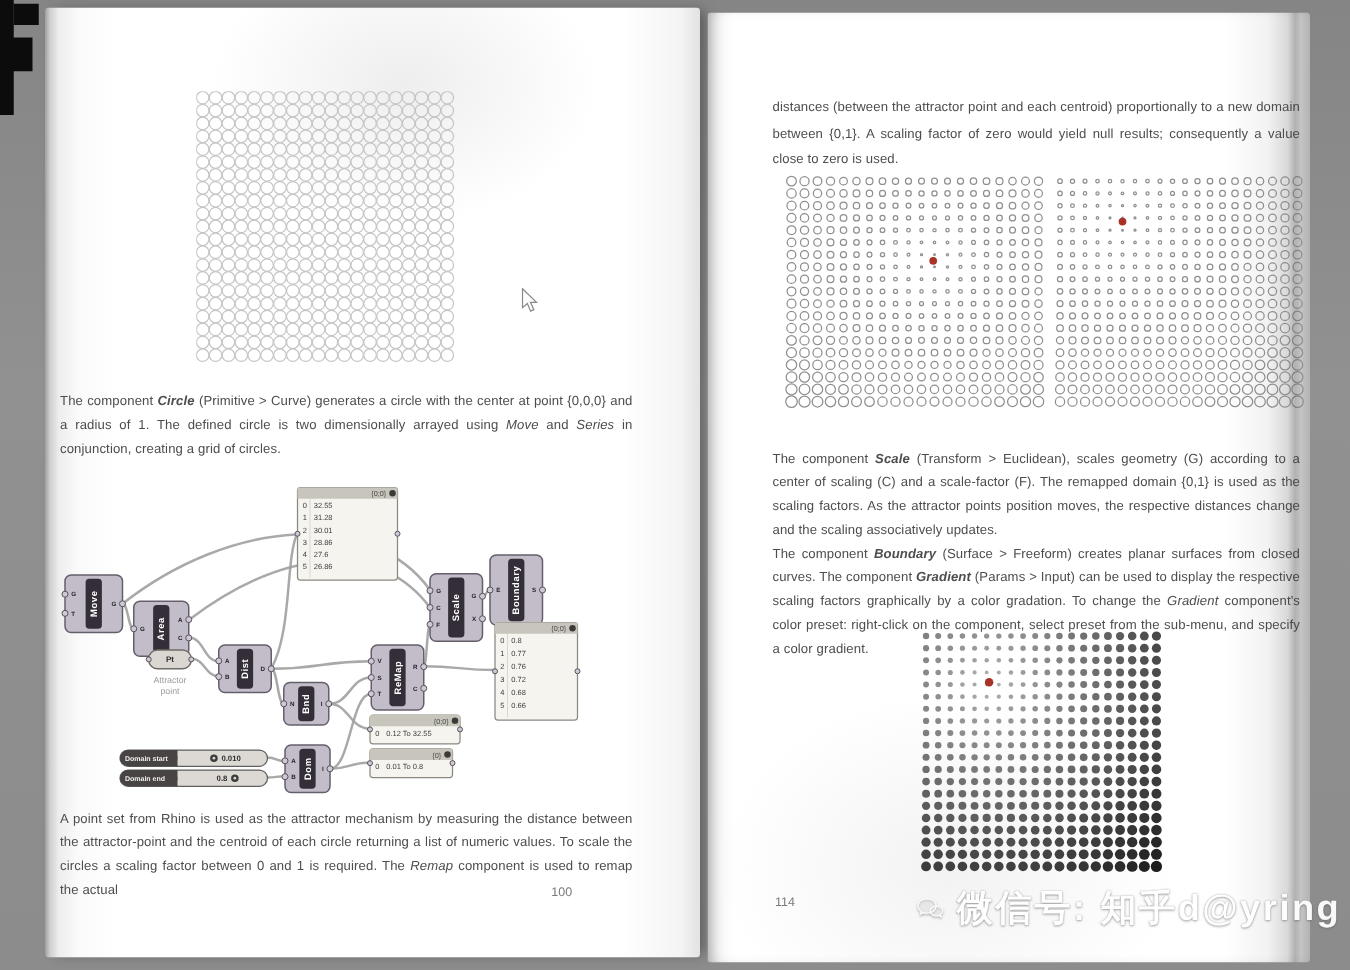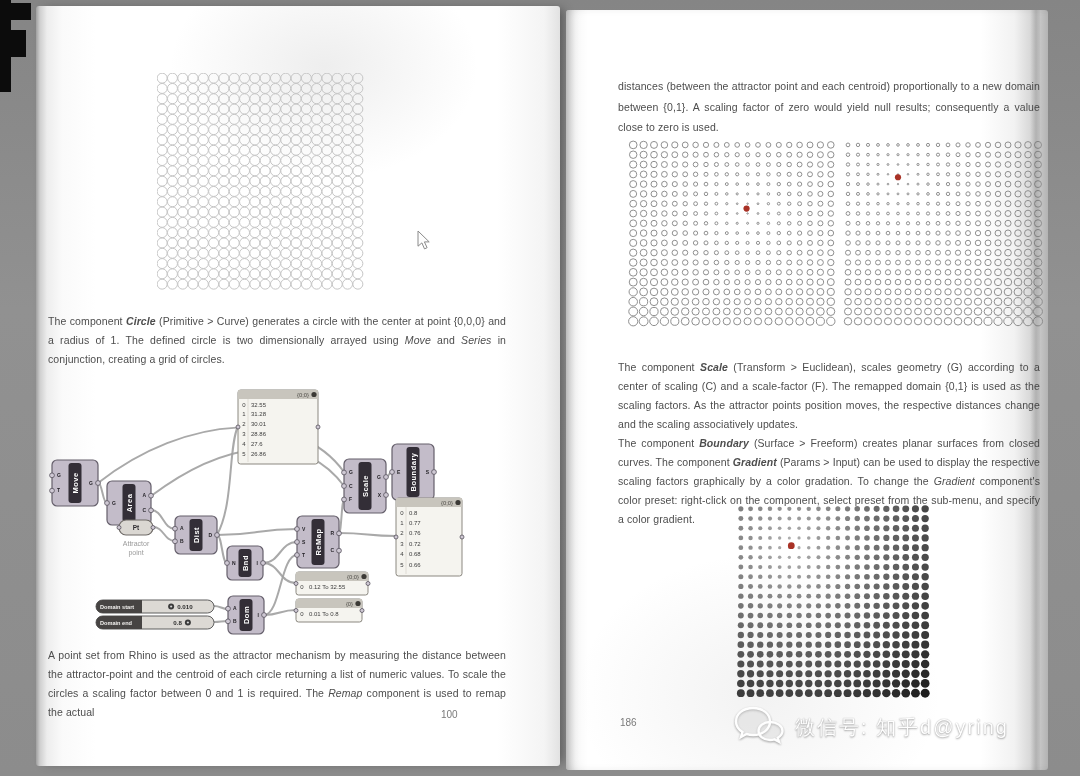--- a/index.html
+++ b/index.html
@@ -21,21 +21,21 @@
   .page-right::after{content:"";position:absolute;right:8px;top:0;width:10px;height:100%;
     background:linear-gradient(90deg,rgba(0,0,0,0),rgba(0,0,0,.14) 60%,rgba(0,0,0,.03));pointer-events:none;}
   .body-text{position:absolute;font-size:10.5px;line-height:19px;color:#4d4d4d;
     text-align:justify;margin:0;letter-spacing:.1px;}
   .page-num{position:absolute;font-size:10px;color:#7a7a7a;}
   .fig{position:absolute;}
   .gh-wrap{position:absolute;left:0;top:380px;width:494px;height:270px;}
   .cursor{position:absolute;left:381px;top:224px;width:16px;height:22px;}
   .watermark{position:absolute;left:733px;top:696px;width:340px;height:62px;display:flex;
     align-items:center;gap:10px;z-index:30;opacity:.95;}
-  .watermark .wm-text{font-size:20px;font-weight:normal;letter-spacing:2px;color:#ffffff;
+  .watermark .wm-text{font-size:29px;font-weight:bold;letter-spacing:2px;color:#ffffff;
     text-shadow:0 1px 2px rgba(90,90,90,.55),0 0 1px rgba(120,120,120,.6);white-space:nowrap;}
   .wm-icon{filter:drop-shadow(0 1px 1px rgba(90,90,90,.6));}
 </style>
 </head>
 <body>
 
 <div class="scene">
 
   <div class="mark" style="left:0;top:0;width:11px;height:92px;"></div>
   <div class="mark" style="left:11px;top:3px;width:20px;height:17px;"></div>
@@ -1850,21 +1850,21 @@
         <circle cx="130.95" cy="189.14999999999998" r="4.06" fill="rgb(53,53,53)"></circle>
         <circle cx="140.64999999999998" cy="189.14999999999998" r="4.12" fill="rgb(50,50,50)"></circle>
         <circle cx="150.35" cy="189.14999999999998" r="4.19" fill="rgb(46,46,46)"></circle>
         <circle cx="160.04999999999998" cy="189.14999999999998" r="4.26" fill="rgb(43,43,43)"></circle>
         <circle cx="169.74999999999997" cy="189.14999999999998" r="4.34" fill="rgb(39,39,39)"></circle>
         <circle cx="179.45" cy="189.14999999999998" r="4.42" fill="rgb(34,34,34)"></circle>
         <circle cx="189.14999999999998" cy="189.14999999999998" r="4.50" fill="rgb(30,30,30)"></circle>
         <circle cx="55.29" cy="41.709999999999994" r="3.4" fill="#a93226"></circle>
       </svg>
 
-    <div class="page-num" style="left:54px;top:707px;">186</div>
+    <div class="page-num" style="left:54px;top:707px;">114</div>
   </div>
 
   <div class="watermark">
     <svg class="wm-icon" width="52" height="46" viewBox="0 0 52 46">
       <path d="M20 4 C10 4 3 10 3 17.5 C3 22 5.5 25.5 9.5 28 L8 33 L13.5 30 C15.5 30.6 17.7 31 20 31 C30 31 37 25 37 17.5 C37 10 30 4 20 4 Z" fill="rgba(255,255,255,0.25)" stroke="#ffffff" stroke-width="2.4"></path>
       <path d="M37 18 C30.5 18 25.5 22 25.5 27 C25.5 32 30.5 36 37 36 C38.6 36 40.1 35.8 41.5 35.4 L46 37.8 L44.8 33.8 C47.7 32 49.5 29.7 49.5 27 C49.5 22 44 18 37 18 Z" fill="rgba(255,255,255,0.25)" stroke="#ffffff" stroke-width="2.4"></path>
     </svg>
     <span class="wm-text">微信号: 知乎d@yring</span>
   </div>
 </div>

